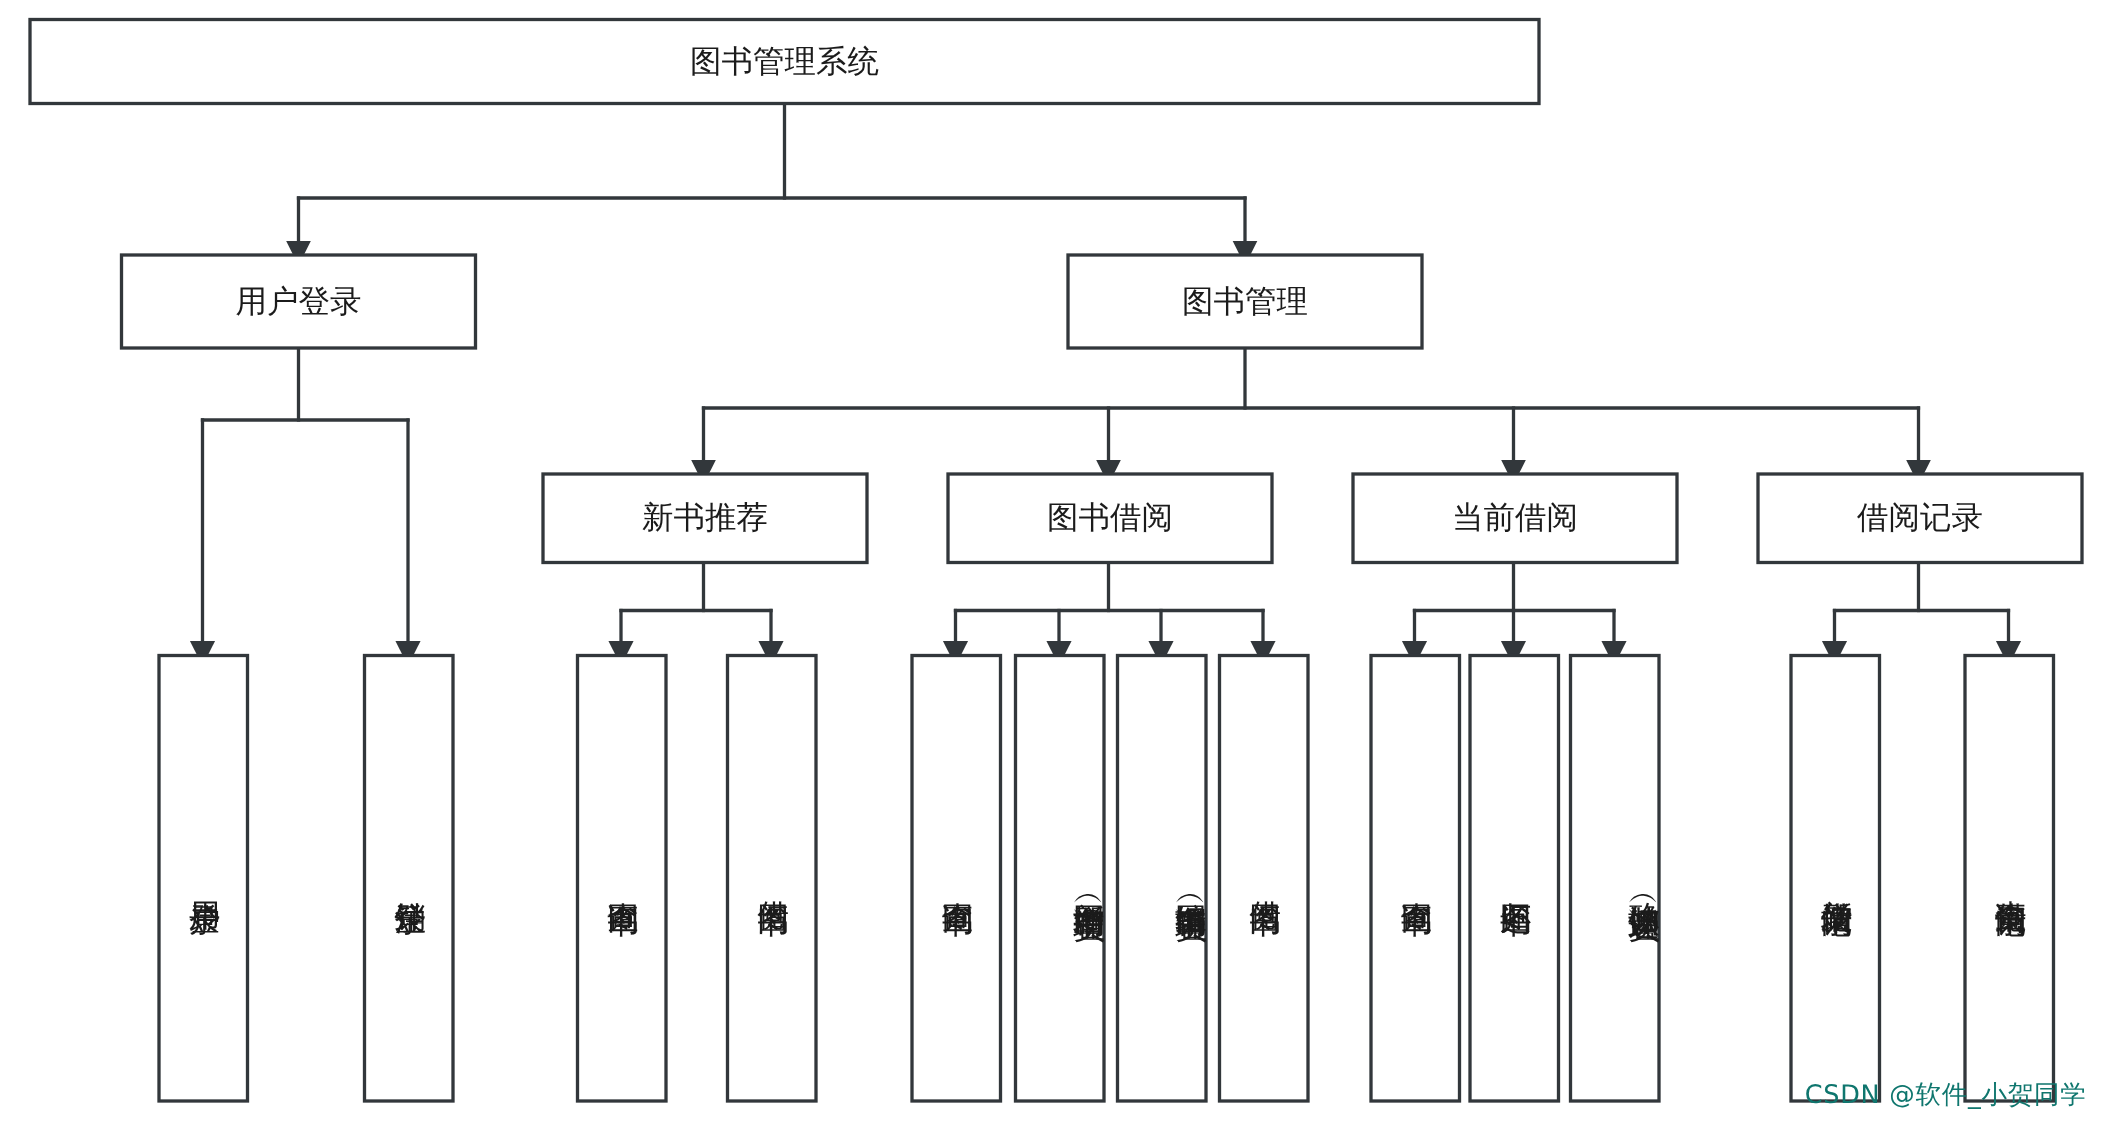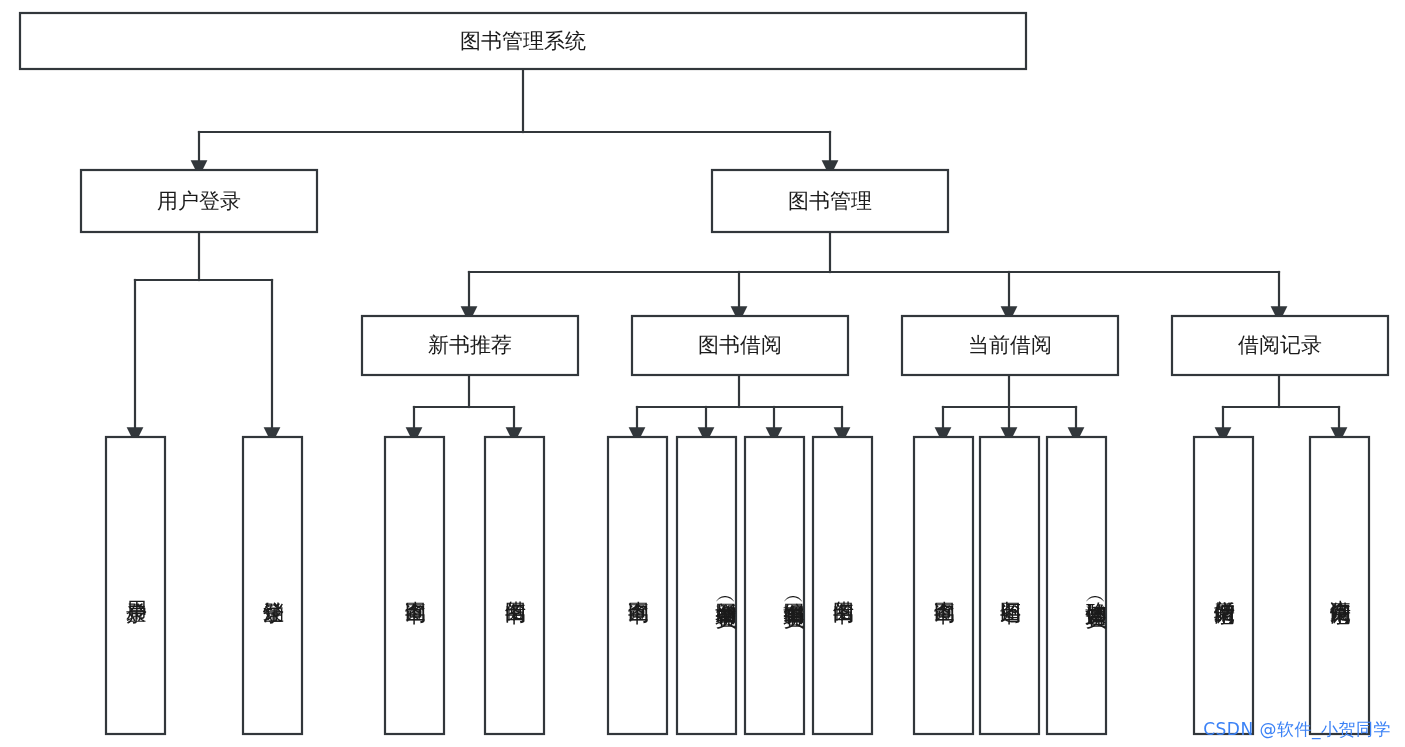--- a/index.html
+++ b/index.html
@@ -59,21 +59,21 @@
     white-space: nowrap;
     text-align: center;
     pointer-events: none;
   }
   .watermark {
     position: absolute;
     right: 14px;
     bottom: 6px;
     font-family: "DejaVu Sans", "Liberation Sans", sans-serif;
     font-size: 17px;
-    color: #3b82f6;
+    color: #0f766e;
     letter-spacing: 0.5px;
     white-space: nowrap;
   }
 </style>
 </head>
 <body>
 
 <div id="diagram-root">
 
   <svg class="diagram" viewBox="0 0 1405 747">

